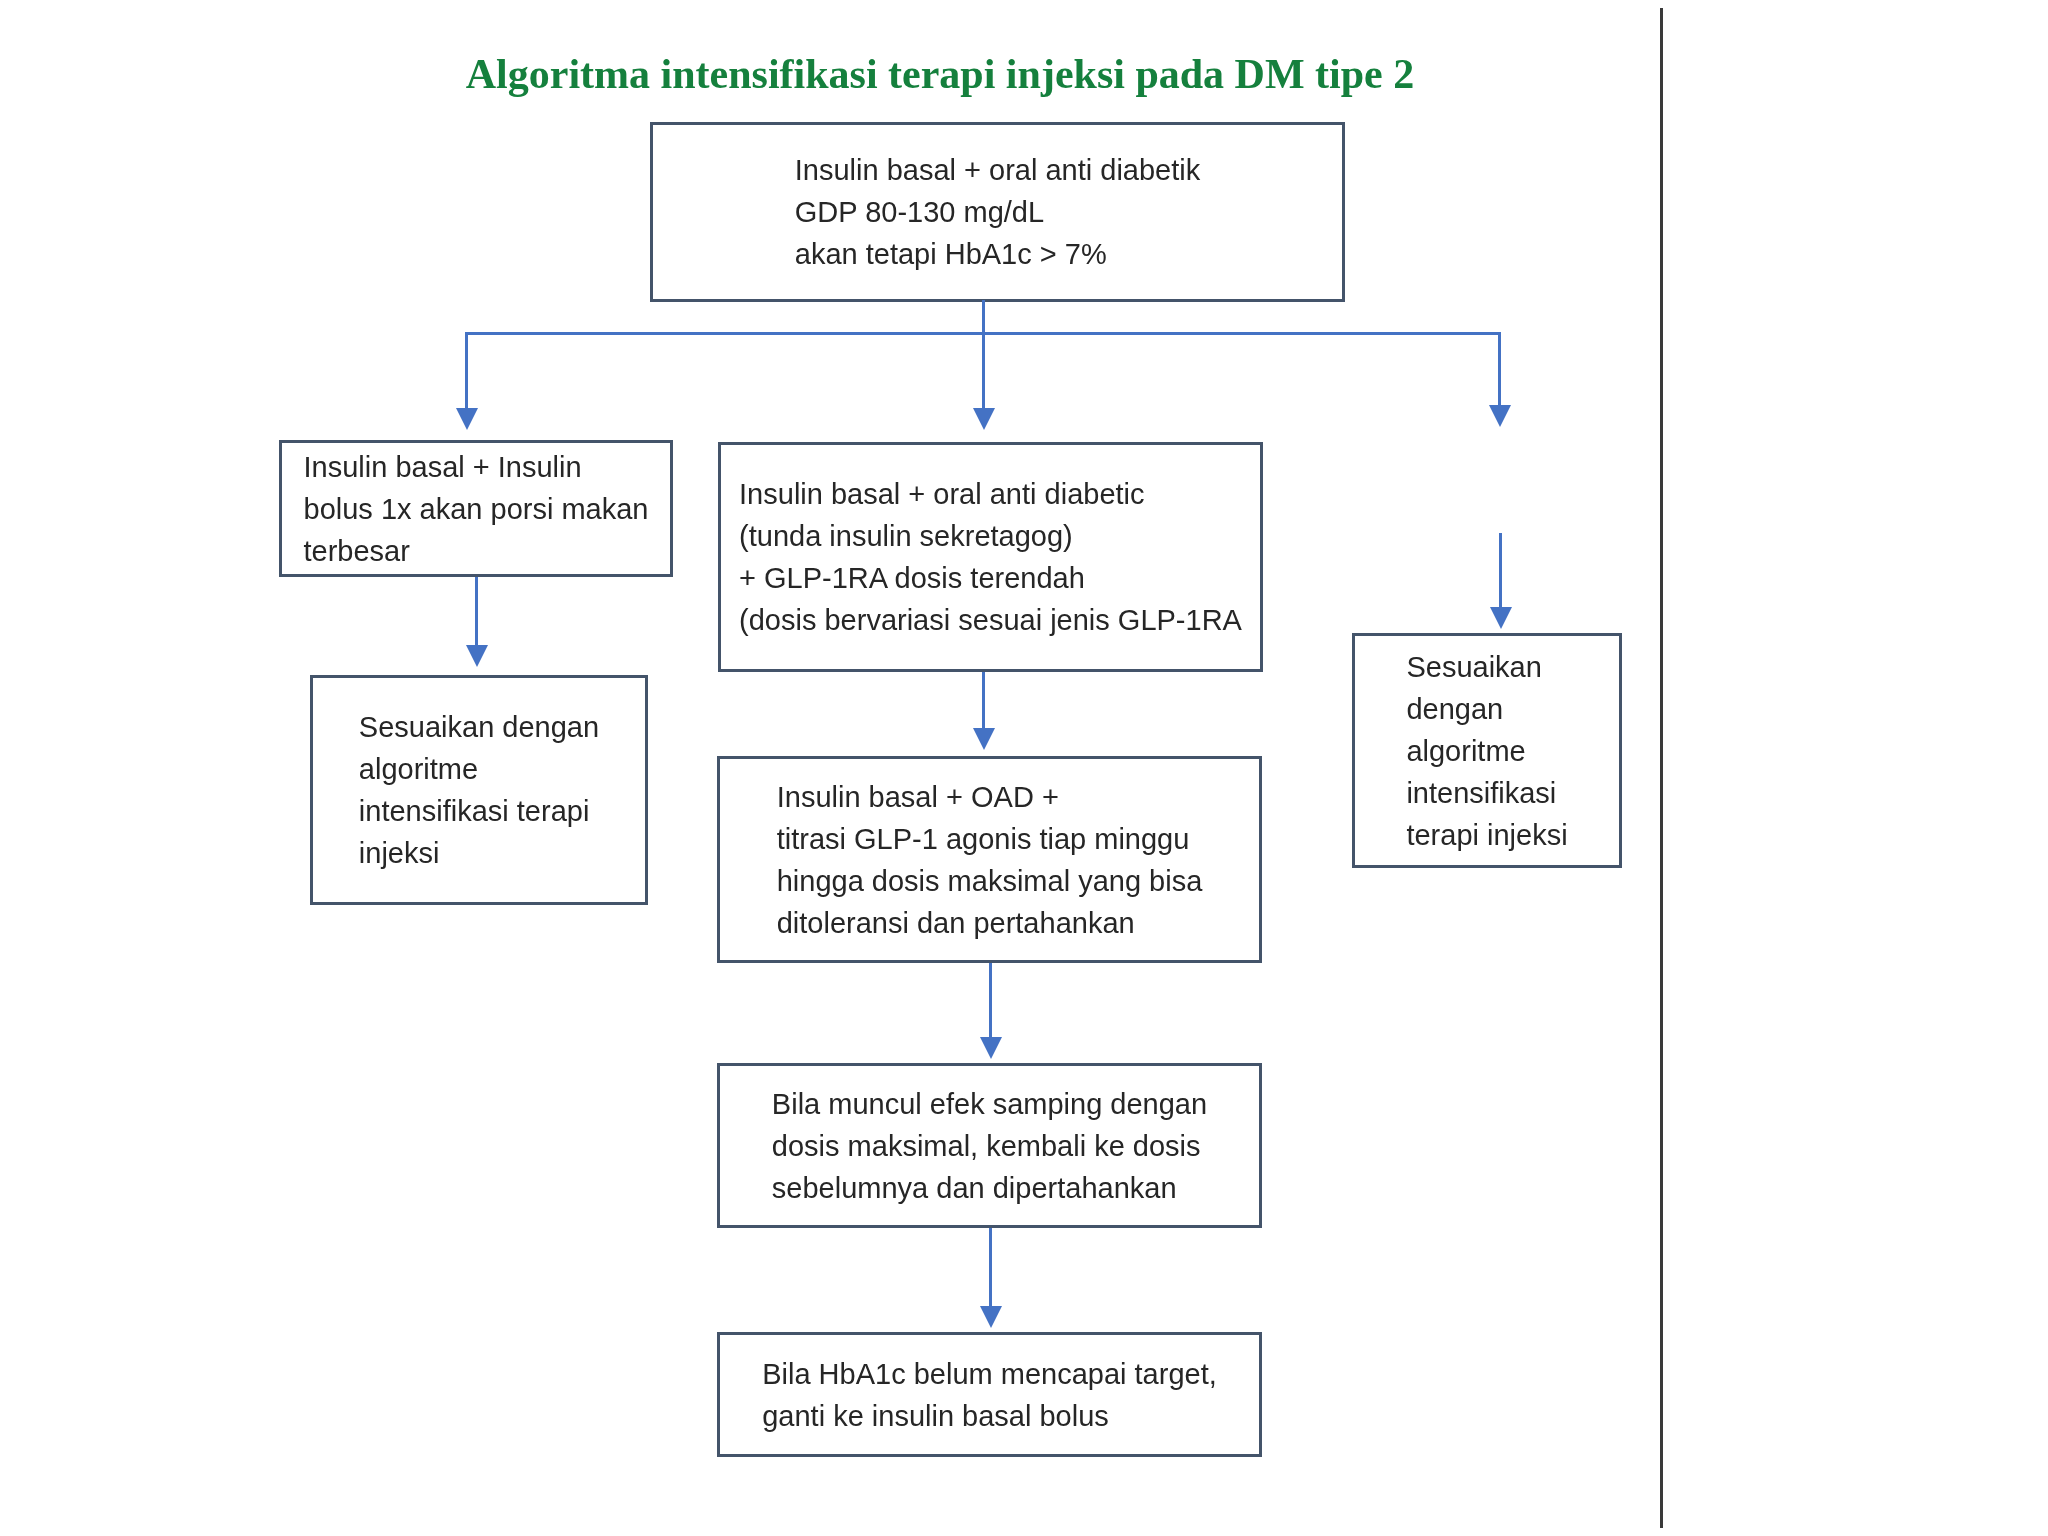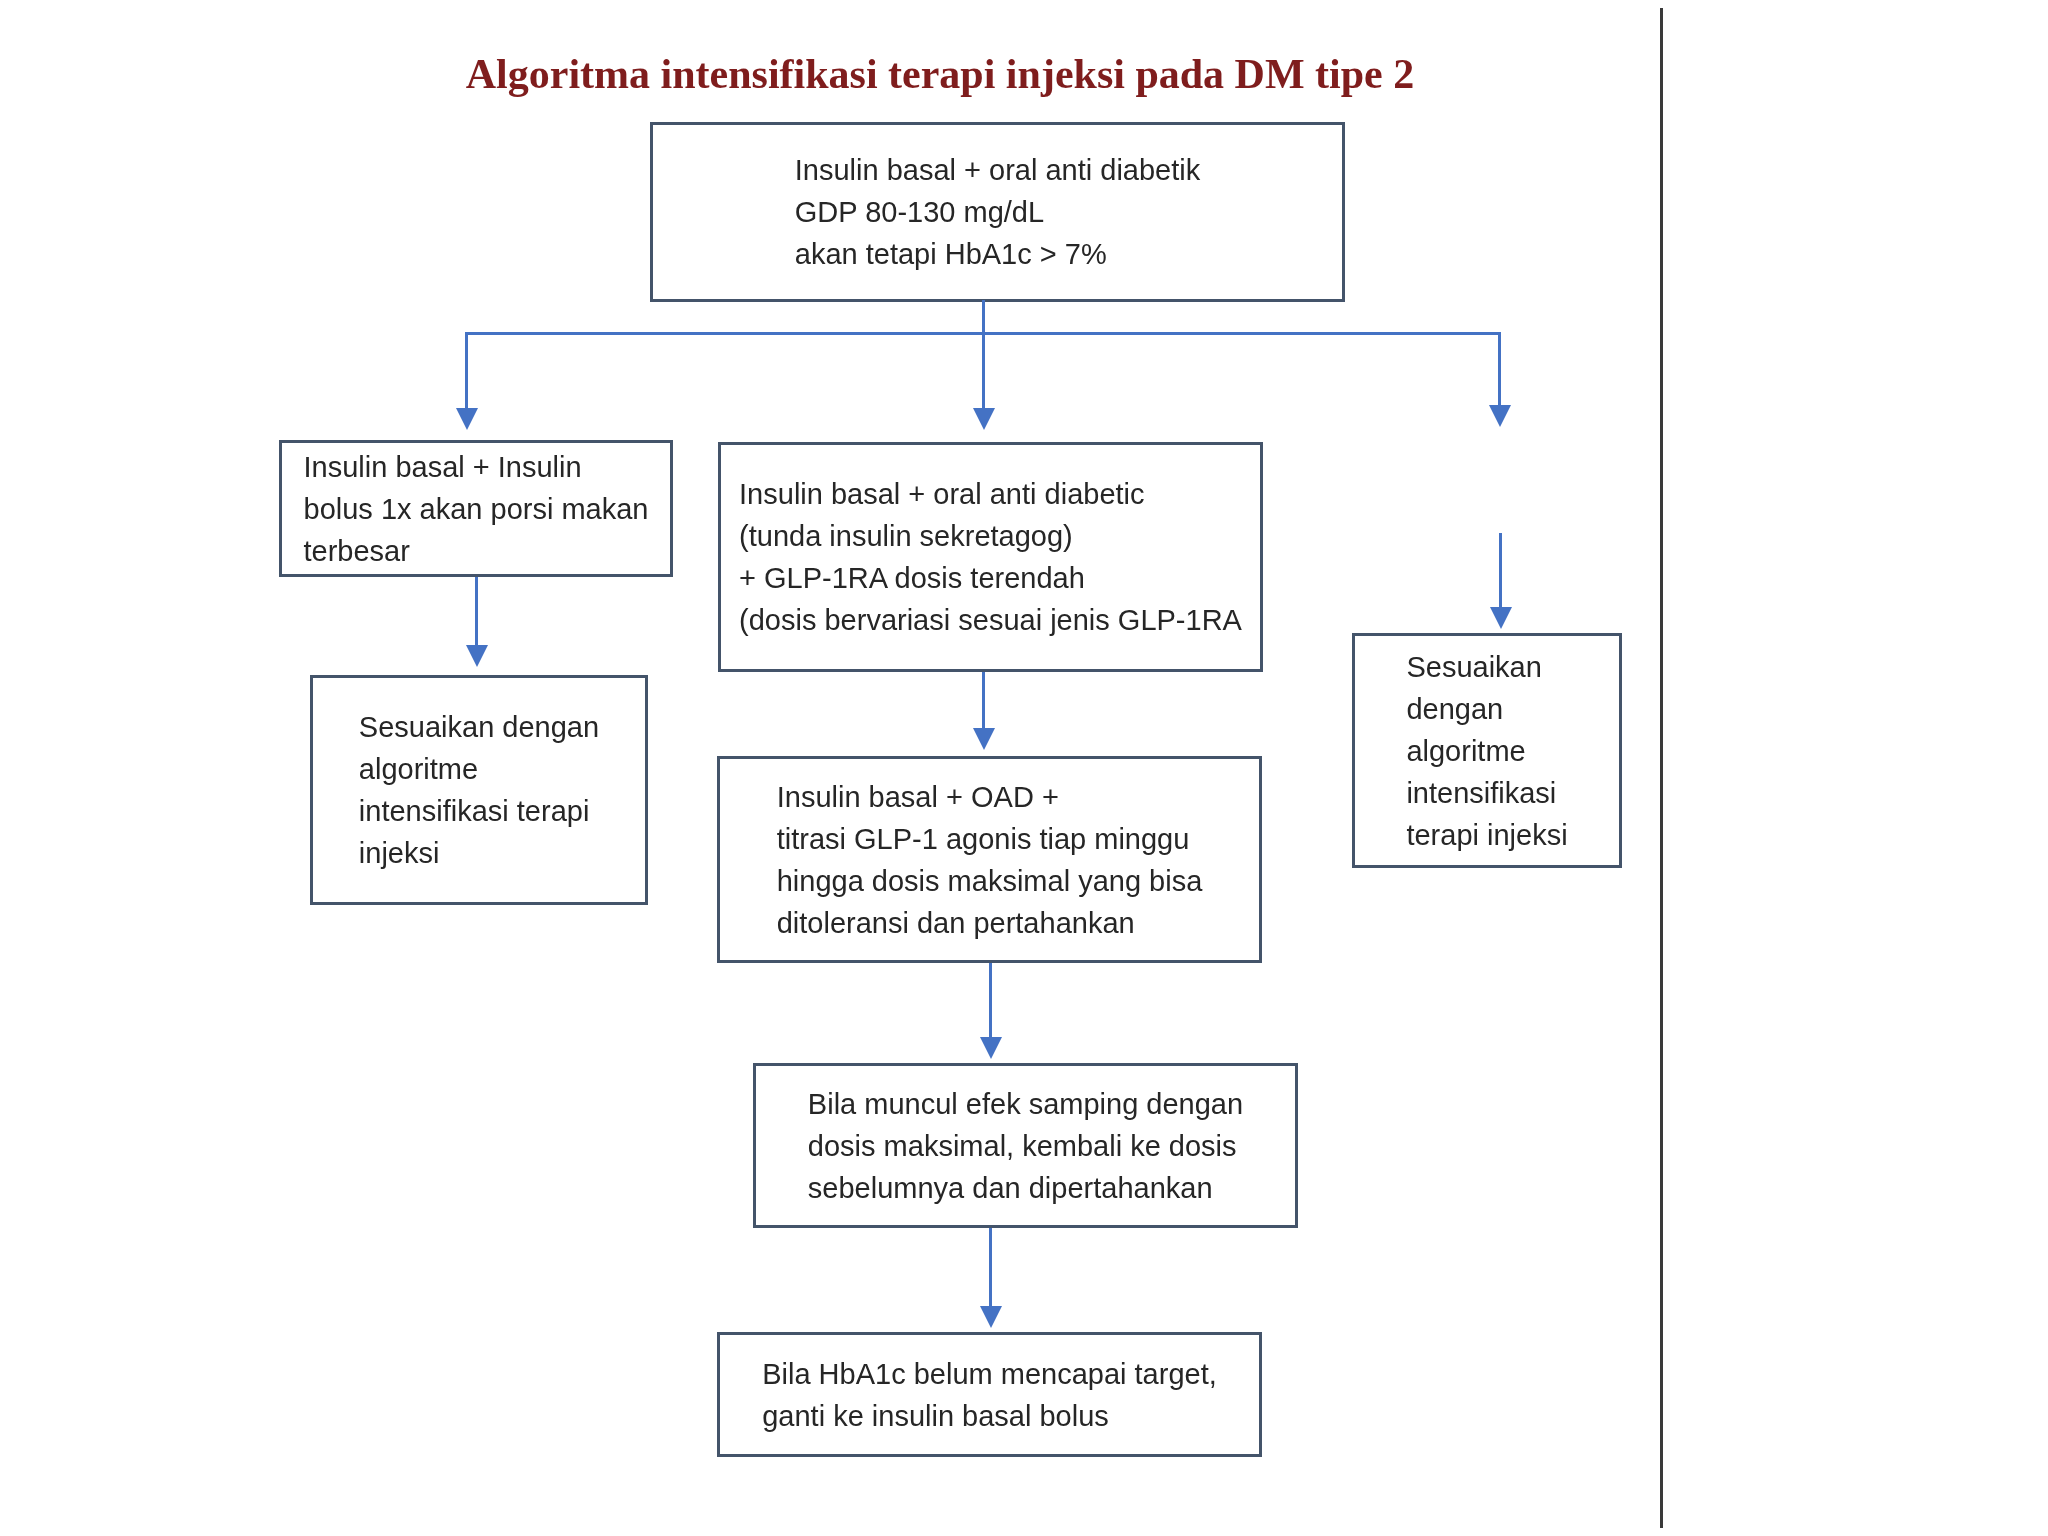--- a/index.html
+++ b/index.html
@@ -16,41 +16,41 @@
     position:relative;overflow:hidden;
     font-family:"Liberation Sans","DejaVu Sans",sans-serif;
     color:var(--text);
   }
   .canvas{position:absolute;left:0;top:0;width:2048px;height:1536px;background:var(--bg);}
 
   .title{
     position:absolute;left:240px;top:50px;width:1400px;
     text-align:center;
     font-family:"Liberation Serif","DejaVu Serif",serif;
-    font-weight:bold;font-size:42px;color:#7f1d1d;
+    font-weight:bold;font-size:42px;color:#15803d;
   }
 
   .box{
     position:absolute;
     border:3px solid var(--border);
     background:var(--bg);
     display:flex;align-items:center;justify-content:center;
     text-align:left;
     font-size:29px;line-height:42px;
     white-space:pre-line;
     padding:4px 10px;
   }
 
   .n-root {left:650px; top:122px; width:695px; height:180px;}
   .n-left1{left:279px; top:440px; width:394px; height:137px;}
   .n-mid1 {left:718px; top:442px; width:545px; height:230px;}
   .n-right1{left:1353px;top:433px; width:268px; height:100px;}
   .n-left2{left:310px; top:675px; width:338px; height:230px;}
   .n-mid2 {left:717px; top:756px; width:545px; height:207px;}
-  .n-mid3 {left:717px; top:1063px;width:545px; height:165px;margin-left:36px;}
+  .n-mid3 {left:717px; top:1063px;width:545px; height:165px;}
   .n-mid4 {left:717px; top:1332px;width:545px; height:125px;}
   .n-right2{left:1352px;top:633px; width:270px; height:235px;}
 
   .vline{position:absolute;width:3px;background:var(--arrow);}
   .hline{position:absolute;height:3px;background:var(--arrow);}
   .arrowhead{
     position:absolute;width:0;height:0;
     border-left:11px solid transparent;
     border-right:11px solid transparent;
     border-top:22px solid var(--arrow);

